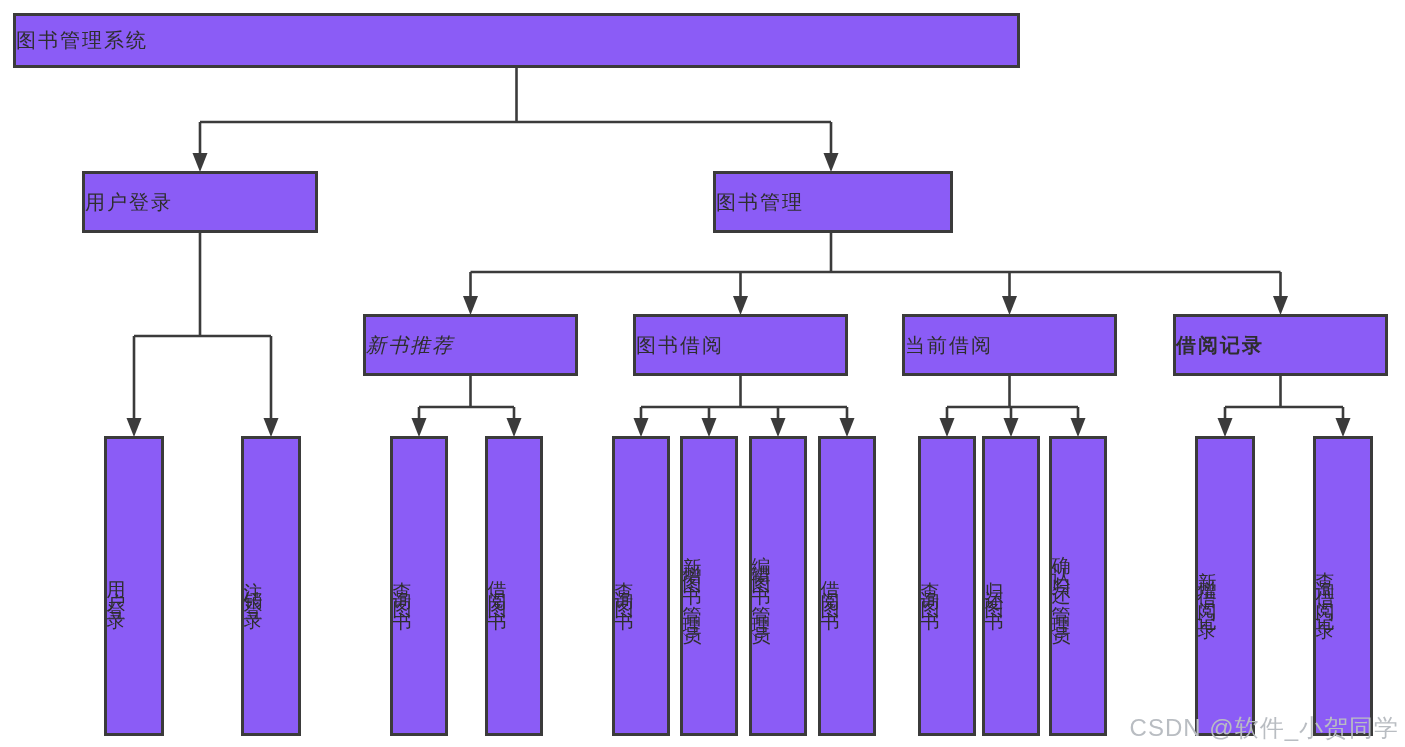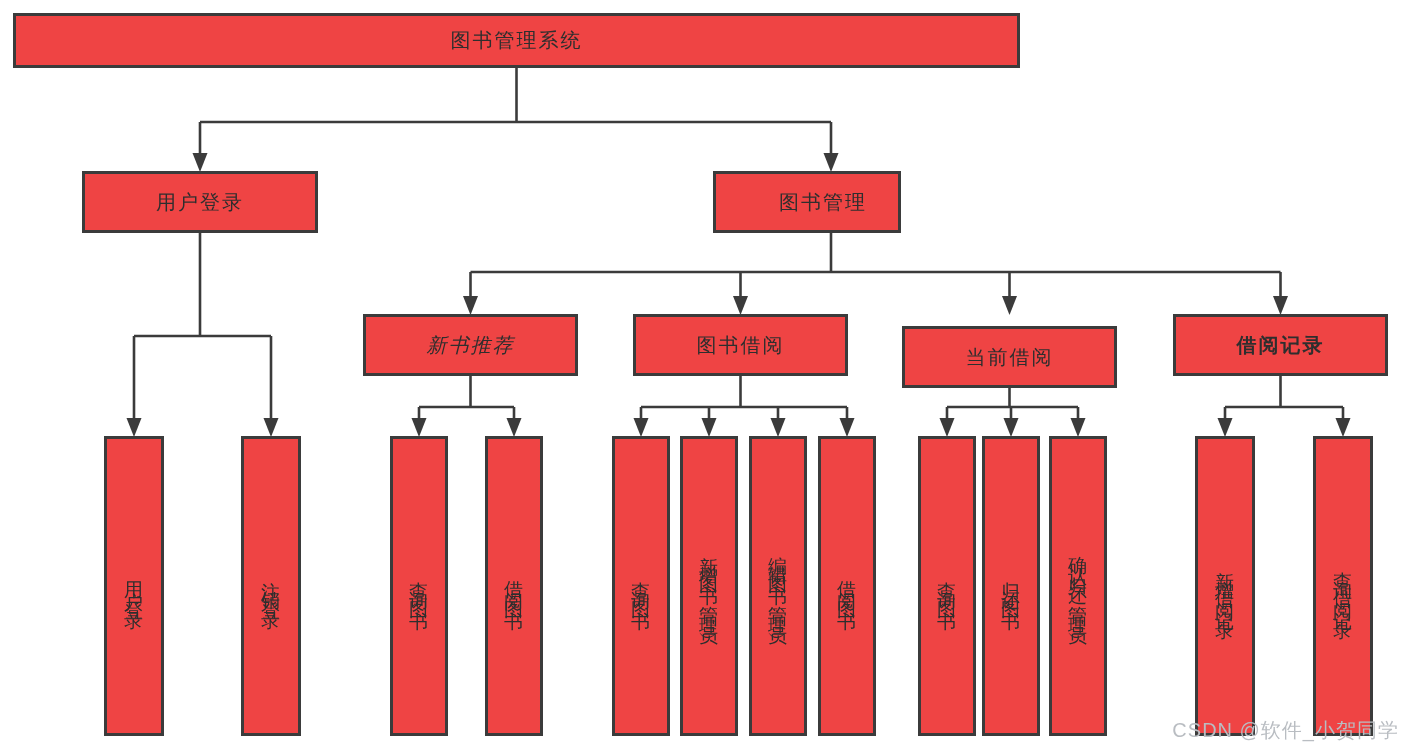--- a/index.html
+++ b/index.html
@@ -8,24 +8,24 @@
     width:1405px;height:747px;
     background:#ffffff;
     font-family:"Liberation Sans","DejaVu Sans",sans-serif;
     overflow:hidden;
   }
   #connector-layer{position:absolute;left:0;top:0;width:1405px;height:747px;}
   .node{
     position:absolute;
     box-sizing:border-box;
     border:3px solid #3b3b3b;
-    background:#ef4444;
+    background:#8b5cf6;
     display:flex;
     align-items:center;
-    justify-content:center;
+    justify-content:flex-start;
     z-index:2;
   }
   .node .lbl{
     color:#2e2e2e;
     white-space:nowrap;
   }
   .node.horizontal .lbl{
     font-size:20px;
     letter-spacing:2px;
   }
@@ -33,21 +33,21 @@
     writing-mode:vertical-rl;
     text-orientation:mixed;
     font-size:19px;
     letter-spacing:10px;
     line-height:1;
   }
   #watermark{
     position:absolute;
     right:6px;
     bottom:3px;
-    font-size:20px;
+    font-size:24px;
     color:#b9bdc2;
     letter-spacing:1px;
     z-index:5;
     white-space:nowrap;
   }
 </style>
 </head>
 <body>
 
 <div id="stage">
@@ -105,36 +105,36 @@
       <line x1="1343" y1="407" x2="1343" y2="425" stroke="#3b3b3b" stroke-width="2.6"></line>
       <polygon points="1335.5,418 1350.5,418 1343,437" fill="#3b3b3b"></polygon>
     </svg>
   <div id="watermark" style="color: rgb(185, 189, 194);">CSDN @软件_小贺同学</div>
 <div class="node horizontal" style="left: 13px; top: 13px; width: 1007px; height: 55px; border-color: rgb(59, 59, 59);">
       <span class="lbl" style="color: rgb(46, 46, 46);">图书管理系统</span>
     </div>
     <div class="node horizontal" style="left: 82px; top: 171px; width: 236px; height: 62px; border-color: rgb(59, 59, 59);">
       <span class="lbl" style="color: rgb(46, 46, 46);">用户登录</span>
     </div>
-    <div class="node horizontal" style="left: 713px; top: 171px; width: 188px; height: 62px; border-color: rgb(59, 59, 59); padding-left: 32px;">
+    <div class="node horizontal" style="left: 713px; top: 171px; width: 240px; height: 62px; border-color: rgb(59, 59, 59);">
       <span class="lbl" style="color: rgb(46, 46, 46);">图书管理</span>
     </div>
     <div class="node vertical" style="left: 104px; top: 436px; width: 60px; height: 300px; border-color: rgb(59, 59, 59);">
       <span class="lbl" style="color: rgb(46, 46, 46);">用户登录</span>
     </div>
     <div class="node vertical" style="left: 241px; top: 436px; width: 60px; height: 300px; border-color: rgb(59, 59, 59);">
       <span class="lbl" style="color: rgb(46, 46, 46);">注销登录</span>
     </div>
     <div class="node horizontal" style="left: 363px; top: 314px; width: 215px; height: 62px; border-color: rgb(59, 59, 59); font-style: italic;">
       <span class="lbl" style="color: rgb(46, 46, 46);">新书推荐</span>
     </div>
     <div class="node horizontal" style="left: 633px; top: 314px; width: 215px; height: 62px; border-color: rgb(59, 59, 59);">
       <span class="lbl" style="color: rgb(46, 46, 46);">图书借阅</span>
     </div>
-    <div class="node horizontal" style="left: 902px; top: 314px; width: 215px; height: 62px; border-color: rgb(59, 59, 59); margin-top: 12px;">
+    <div class="node horizontal" style="left: 902px; top: 314px; width: 215px; height: 62px; border-color: rgb(59, 59, 59);">
       <span class="lbl" style="color: rgb(46, 46, 46);">当前借阅</span>
     </div>
     <div class="node horizontal" style="left: 1173px; top: 314px; width: 215px; height: 62px; border-color: rgb(59, 59, 59);">
       <span class="lbl" style="color: rgb(46, 46, 46); font-weight: bold;">借阅记录</span>
     </div>
     <div class="node vertical" style="left: 390px; top: 436px; width: 58px; height: 300px; border-color: rgb(59, 59, 59);">
       <span class="lbl" style="color: rgb(46, 46, 46);">查询图书</span>
     </div>
     <div class="node vertical" style="left: 485px; top: 436px; width: 58px; height: 300px; border-color: rgb(59, 59, 59);">
       <span class="lbl" style="color: rgb(46, 46, 46);">借阅图书</span>

